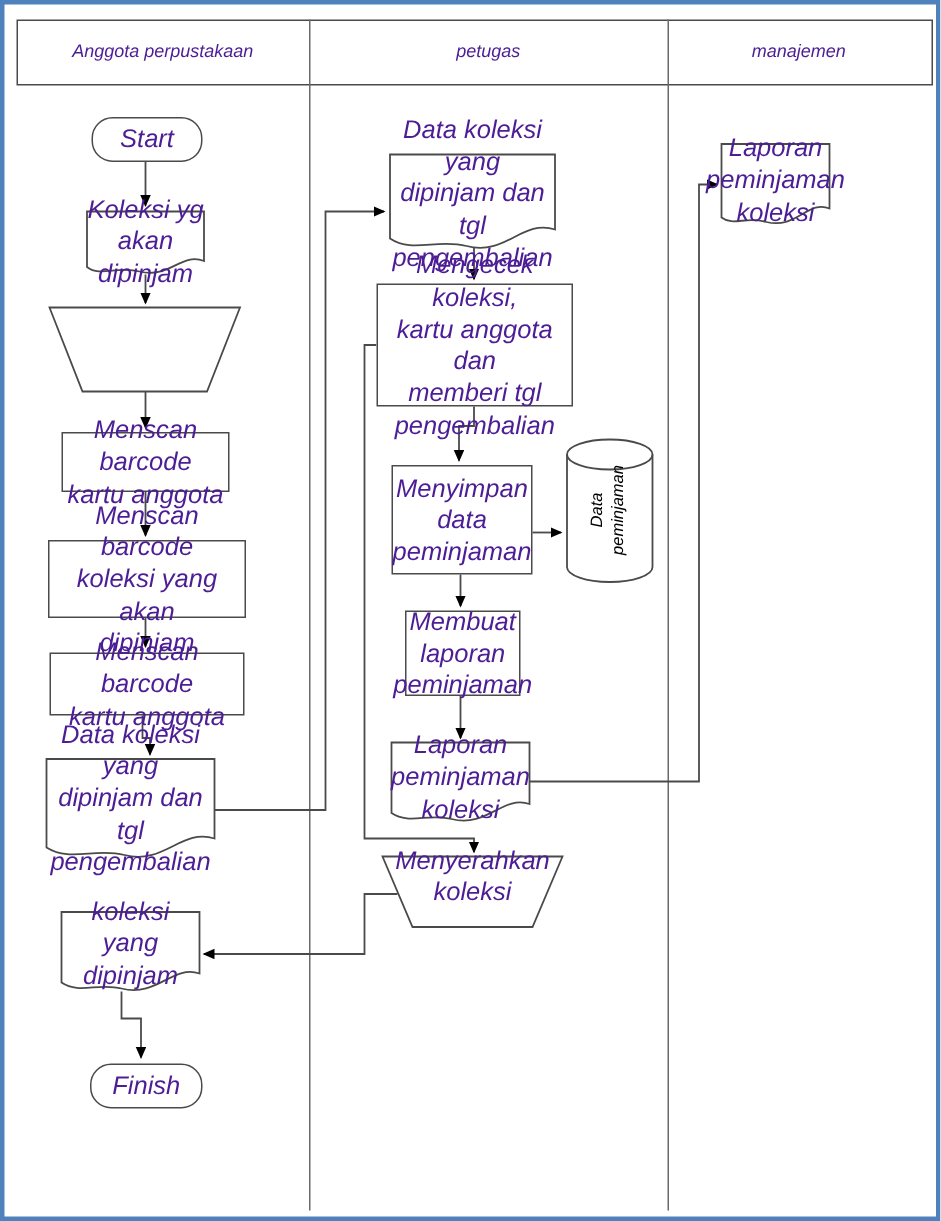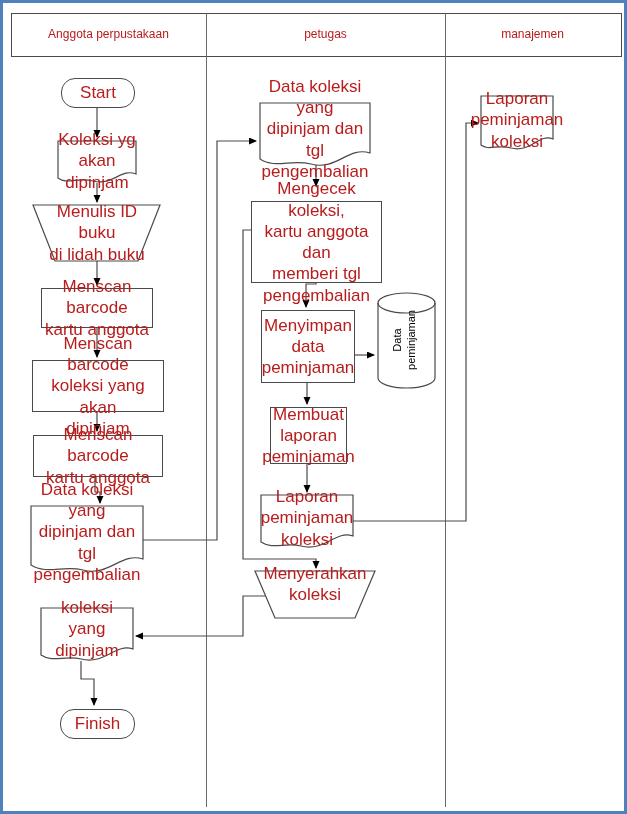--- a/index.html
+++ b/index.html
@@ -3,22 +3,23 @@
 <meta charset="utf-8">
 <style>
   html,body{margin:0;padding:0;background:#fff;}
   #stage{
     position:relative;
     width:627px;height:814px;
     box-sizing:border-box;
     border:3px solid #4f81bd;
     background:#fff;
     font-family:"Liberation Sans", sans-serif;
-    color:#b91c1c;
+    color:#4c1d95;
     overflow:hidden;
+    font-style:italic;
   }
   .abs{position:absolute;}
   
   .hdr-box{left:8px;top:10px;width:609px;height:42px;border:1px solid #4a4a4a;}
   .lane-divider{width:1px;top:10px;height:794px;background:#6a6a6a;}
   .lane-label{
     top:10px;height:42px;display:flex;align-items:center;justify-content:center;
     font-size:12px;
   }
   
@@ -85,40 +86,38 @@
     <path class="edge" marker-end="url(#arr)" d="M304,459 L304,489"></path>
     <path class="edge" marker-end="url(#arr)" d="M350,518 L463,518 L463,120 L475,120"></path>
     <path class="edge" marker-end="url(#arr)" d="M248,227 L240,227 L240,556 L313,556 L313,565"></path>
     <path class="edge" marker-end="url(#arr)" d="M262,593 L240,593 L240,633 L133,633"></path>
     <path class="edge" marker-end="url(#arr)" d="M78,658 L78,676 L91,676 L91,702"></path>
   </svg>
 
   <div class="abs node-label terminator" style="left:58px;top:75px;width:72px;height:28px;">Start</div>
   <div class="abs node-label" style="left:55px;top:141px;width:78px;height:34px;">Koleksi yg
 akan dipinjam</div>
-  <div class="abs node-label" style="left:38px;top:212px;width:112px;height:36px;">Menulis ID buku
-di lidah buku</div>
   <div class="abs node-label proc" style="left:38px;top:285px;width:110px;height:38px;">Menscan barcode
 kartu anggota</div>
   <div class="abs node-label proc" style="left:29px;top:357px;width:130px;height:50px;">Menscan barcode
 koleksi yang akan
 dipinjam</div>
   <div class="abs node-label proc" style="left:30px;top:432px;width:128px;height:40px;">Menscan barcode
 kartu anggota</div>
   <div class="abs node-label" style="left:28px;top:506px;width:112px;height:46px;">Data koleksi yang
 dipinjam dan tgl
 pengembalian</div>
   <div class="abs node-label" style="left:38px;top:608px;width:92px;height:36px;text-align:center;">koleksi yang
 dipinjam</div>
   <div class="abs node-label terminator" style="left:57px;top:706px;width:73px;height:28px;">Finish</div>
 
   <div class="abs node-label" style="left:257px;top:103px;width:110px;height:46px;">Data koleksi yang
 dipinjam dan tgl
 pengembalian</div>
-  <div class="abs node-label proc" style="left:248px;top:186px;width:129px;height:80px;margin-top:12px;">Mengecek koleksi,
+  <div class="abs node-label proc" style="left:248px;top:186px;width:129px;height:80px;">Mengecek koleksi,
 kartu anggota dan
 memberi tgl
 pengembalian</div>
   <div class="abs node-label proc" style="left:258px;top:307px;width:92px;height:71px;">Menyimpan
 data
 peminjaman</div>
   <div class="abs node-label proc" style="left:267px;top:404px;width:75px;height:55px;">Membuat
 laporan
 peminjaman</div>
   <div class="abs node-label" style="left:258px;top:494px;width:92px;height:42px;">Laporan

